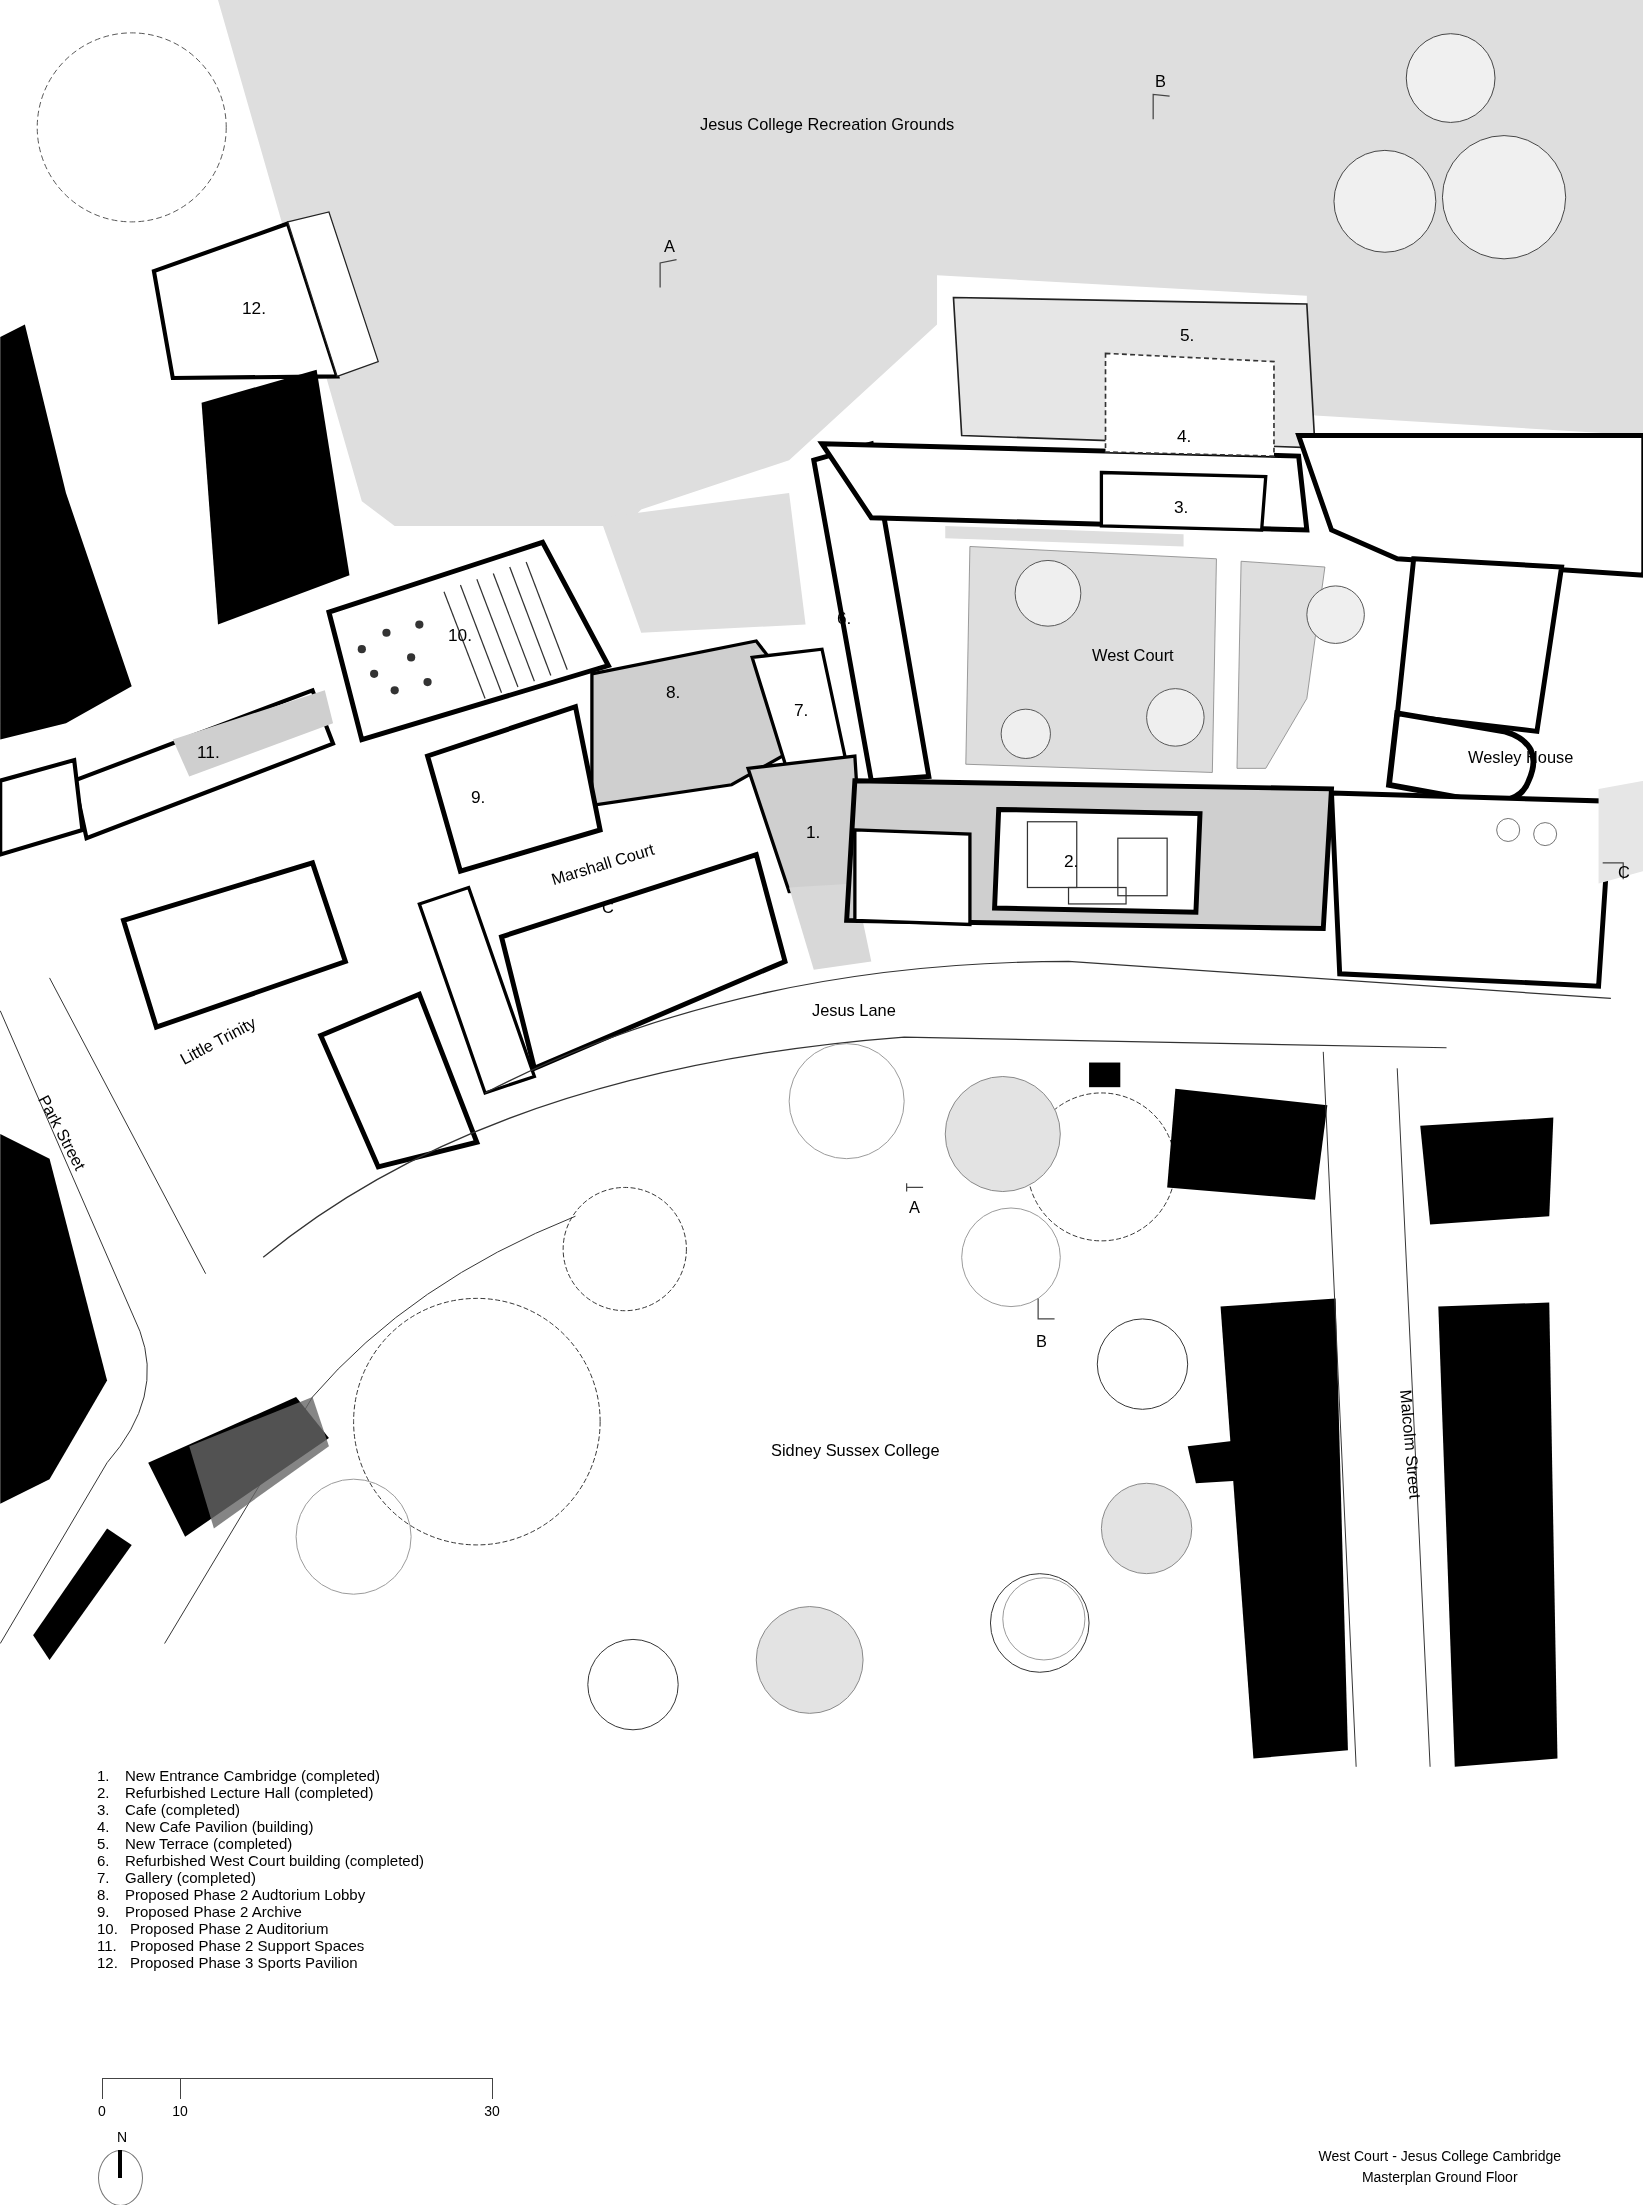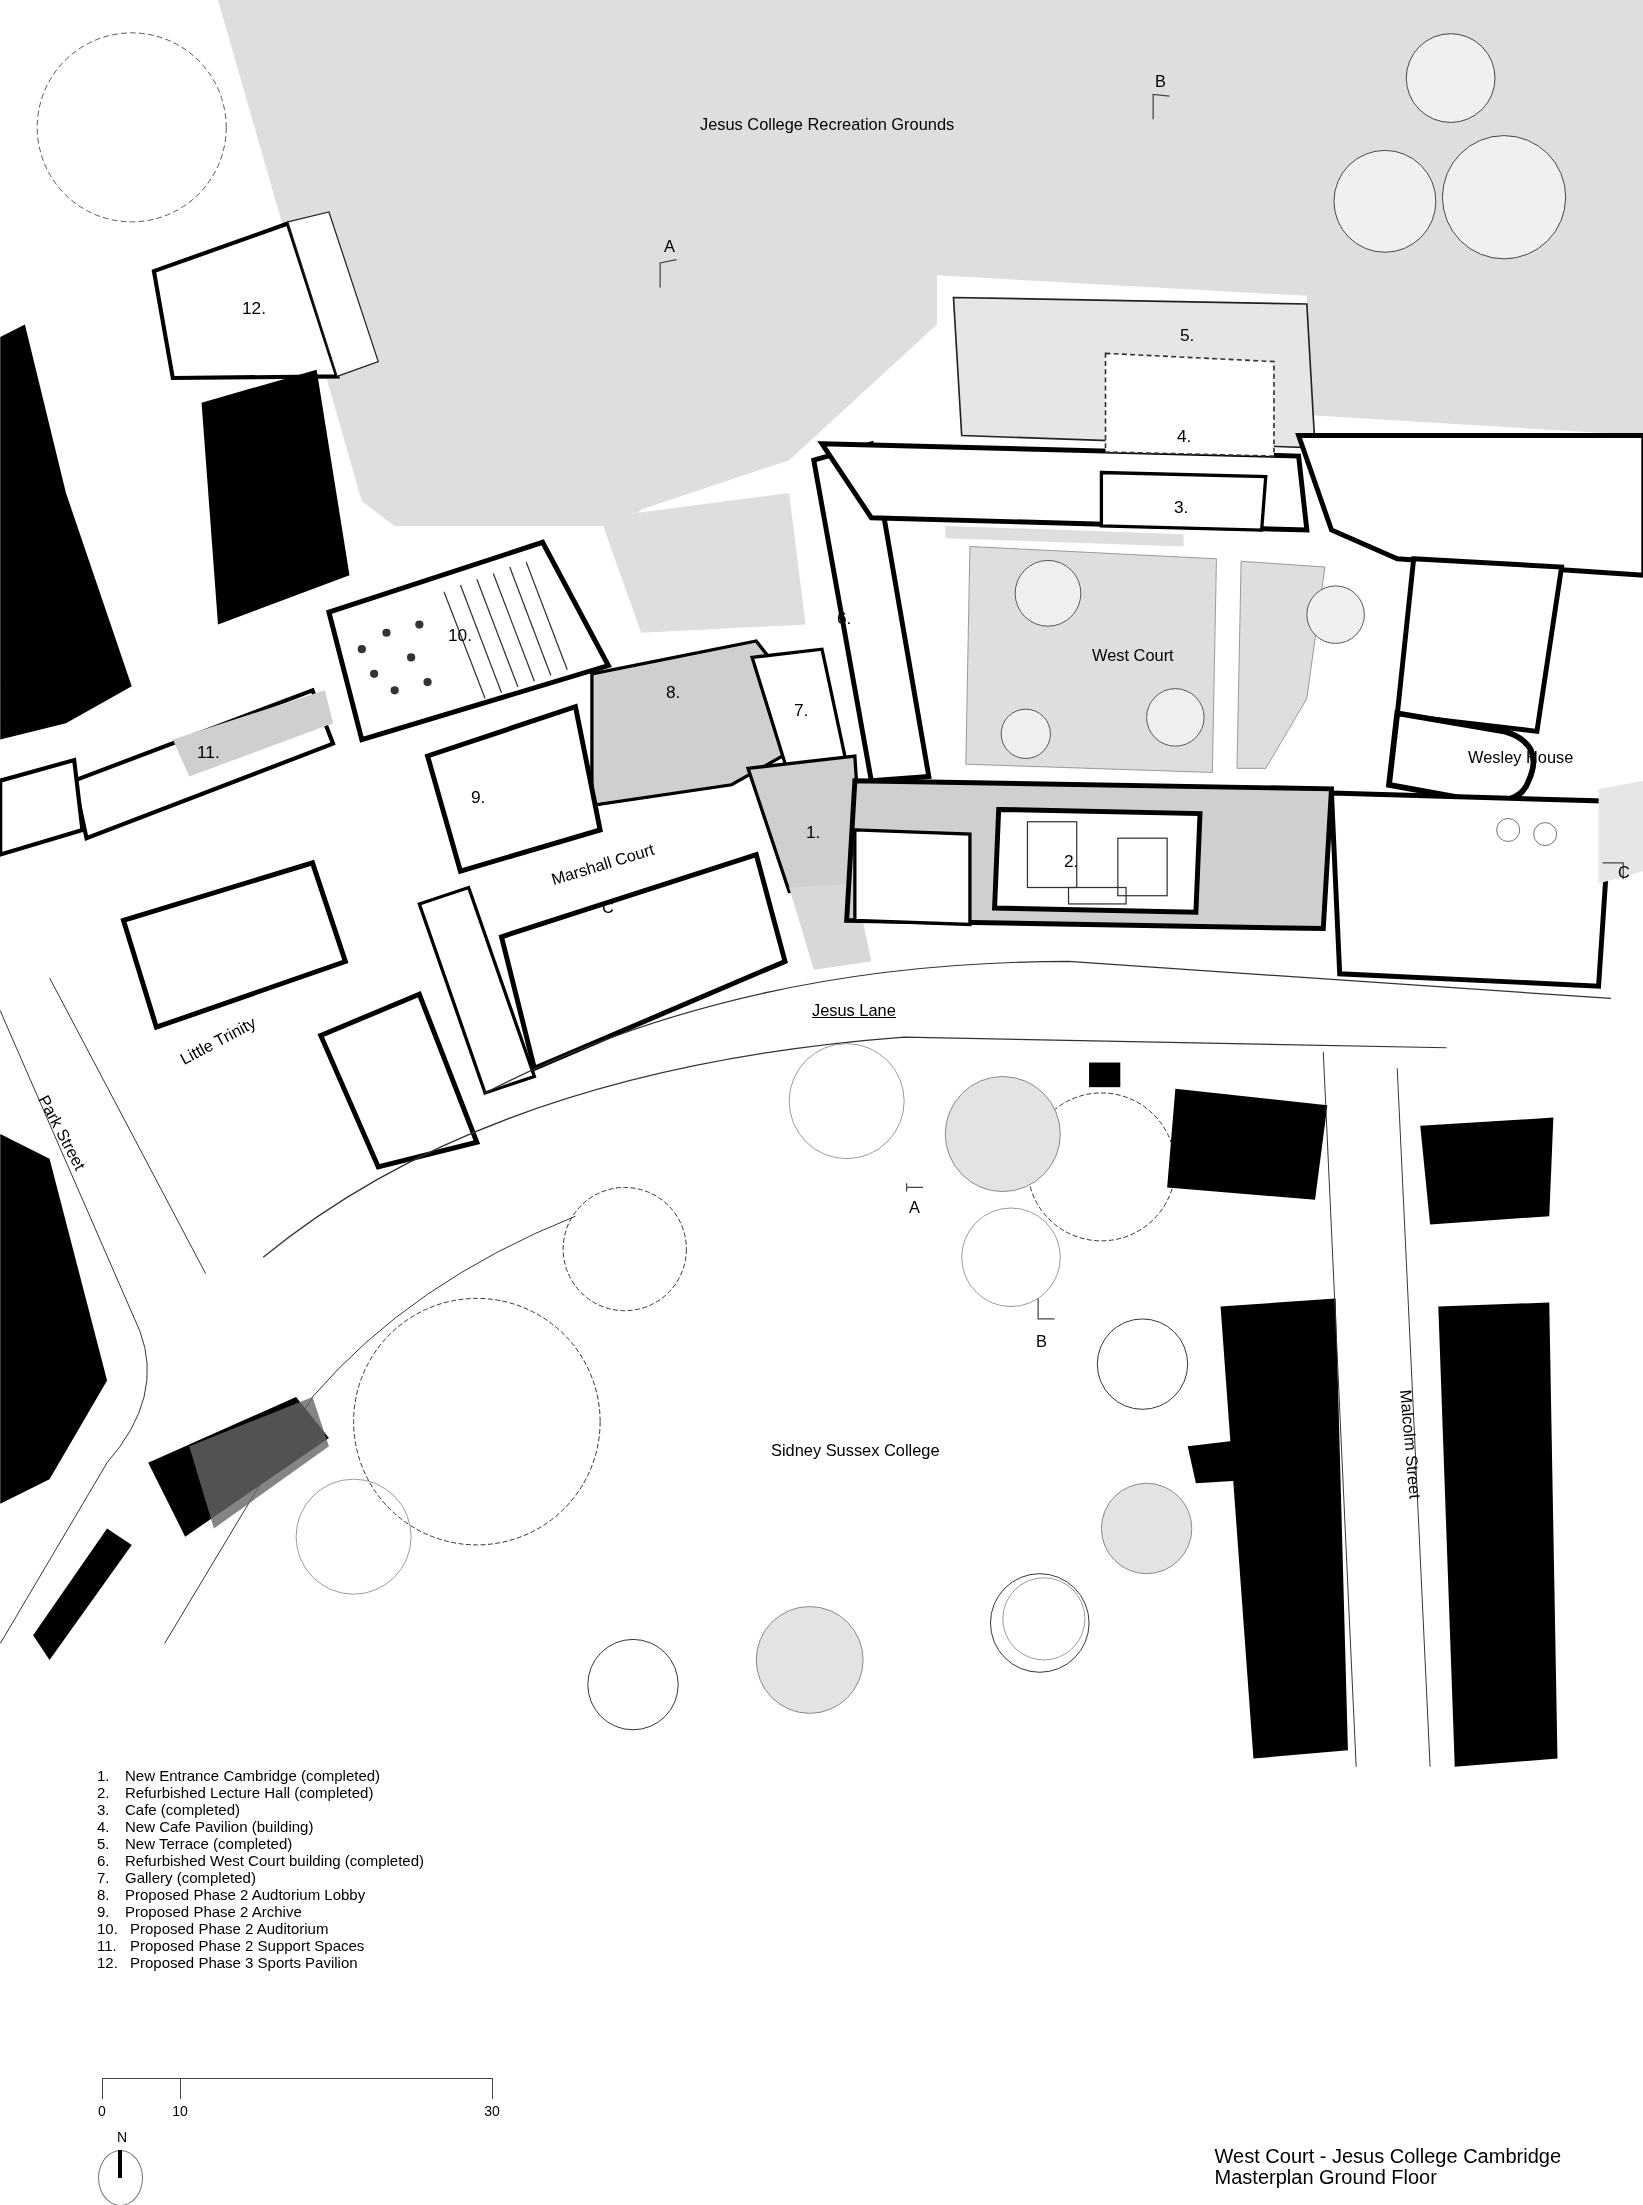--- a/index.html
+++ b/index.html
@@ -14,21 +14,21 @@
   #legend .n { width:28px; }
   #legend .n.w { width:33px; }
   #scalebar { position:absolute; left:97px; top:2055px; width:534px; height:49px; }
   #scalebar .bar { position:absolute; left:5px; top:23px; width:390px; height:0.8px; background:#444; }
   #scalebar .tick { position:absolute; top:23px; width:0.8px; height:20.5px; background:#444; }
   #scalebar .tl { position:absolute; top:48px; font-size:14px; transform:translateX(-50%); }
   #north { position:absolute; left:92px; top:2129px; width:66px; height:76px; }
   #north .nl { position:absolute; left:25px; top:0; font-size:14px; }
   #north .ring { position:absolute; left:5.8px; top:21.4px; width:43px; height:54px; border:1px solid #777; border-radius:50%; }
   #north .needle { position:absolute; left:25.5px; top:21.4px; width:4.1px; height:28px; background:#000; }
-  #title { position:absolute; right:83px; top:2146px; text-align:left; font-size:20px; line-height:20.5px; }
+  #title { position:absolute; right:83px; top:2146px; text-align:center; font-size:14px; line-height:20.5px; }
 </style>
 </head>
 <body>
 
 <svg id="plan" viewBox="0 0 2000 2160" xmlns="http://www.w3.org/2000/svg">
 
   <polygon points="265,0 2000,0 2000,530 1590,505 1590,360 1140,335 1140,395 960,560 780,620 760,640 480,640 440,610" fill="#dedede"></polygon>
   <polygon points="730,630 960,600 980,760 780,770" fill="#dedede"></polygon>
 
   <polygon points="1180,665 1480,680 1475,940 1175,930" fill="#dedede" stroke="#888" stroke-width="1"></polygon>
@@ -175,21 +175,21 @@
     <path d="M1103,1450 L1103,1440 M1103,1445 L1123,1445"></path>
     <path d="M1263,1580 L1263,1605 L1283,1605"></path>
     <path d="M1950,1050 L1975,1050 L1975,1070"></path>
   </g>
 </svg>
 
 <div class="lbl place" style="left:700px;top:115px;">Jesus College Recreation Grounds</div>
 <div class="lbl place" style="left:1092px;top:646px;">West Court</div>
 <div class="lbl place" style="left:1428px;top:748px;margin-left:40px;">Wesley House</div>
 <div class="lbl place" style="left:549px;top:871px;transform:rotate(-17deg);transform-origin:left top;">Marshall Court</div>
-<div class="lbl place" style="left:812px;top:1001px;text-decoration:underline;">Jesus Lane</div>
+<div class="lbl place" style="left:812px;top:1001px;">Jesus Lane</div>
 <div class="lbl place" style="left:177px;top:1052px;transform:rotate(-28deg);transform-origin:left top;">Little Trinity</div>
 <div class="lbl place" style="left:51px;top:1092px;transform:rotate(62deg);transform-origin:left top;">Park Street</div>
 <div class="lbl place" style="left:771px;top:1433px;margin-top:8px;">Sidney Sussex College</div>
 <div class="lbl place" style="left:1415px;top:1389px;transform:rotate(85deg);transform-origin:left top;">Malcolm Street</div>
 
 <div class="lbl num" style="left:1064px;top:851px;">2.</div>
 <div class="lbl num" style="left:1174px;top:497px;">3.</div>
 <div class="lbl num" style="left:1177px;top:426px;">4.</div>
 <div class="lbl num" style="left:1180px;top:325px;">5.</div>
 <div class="lbl num" style="left:837px;top:608px;">6.</div>

